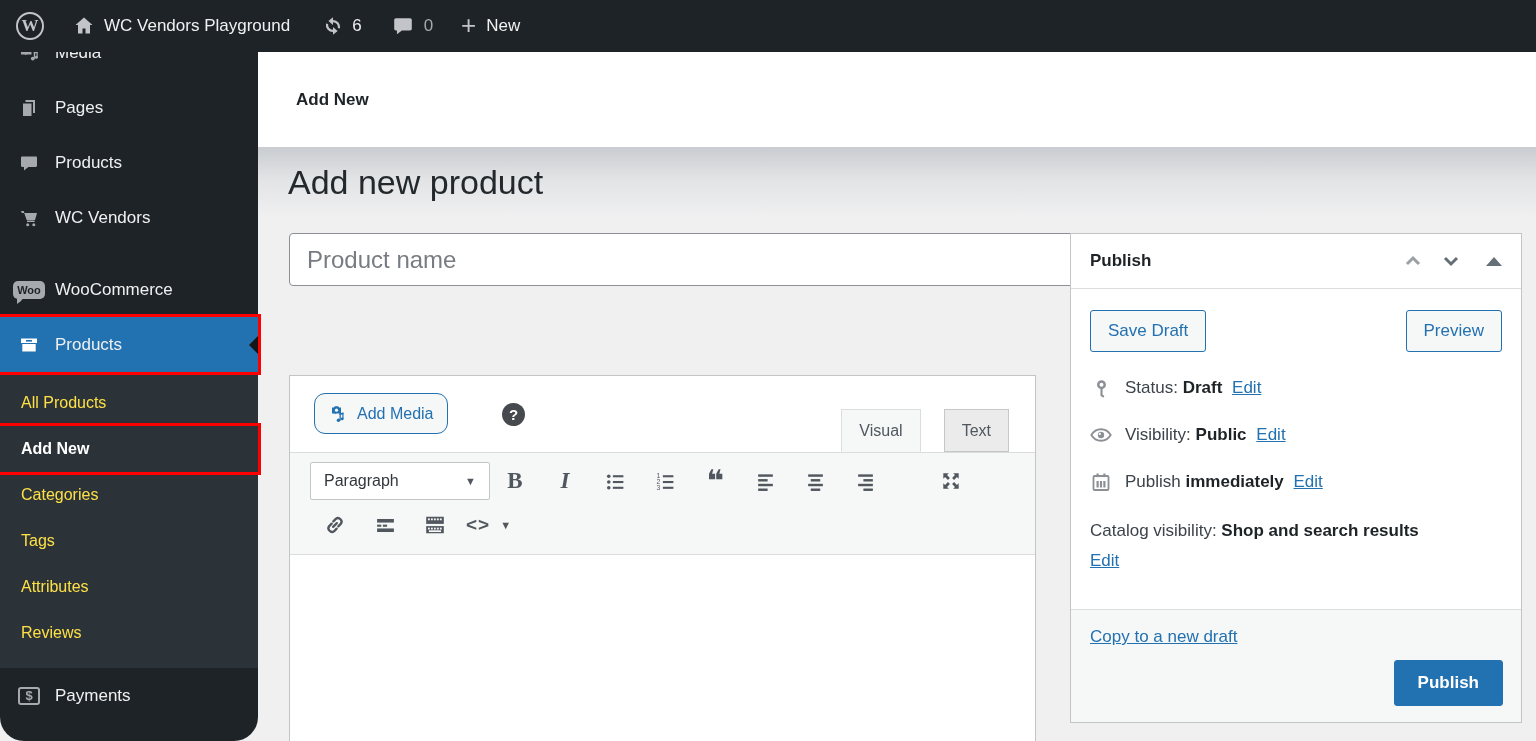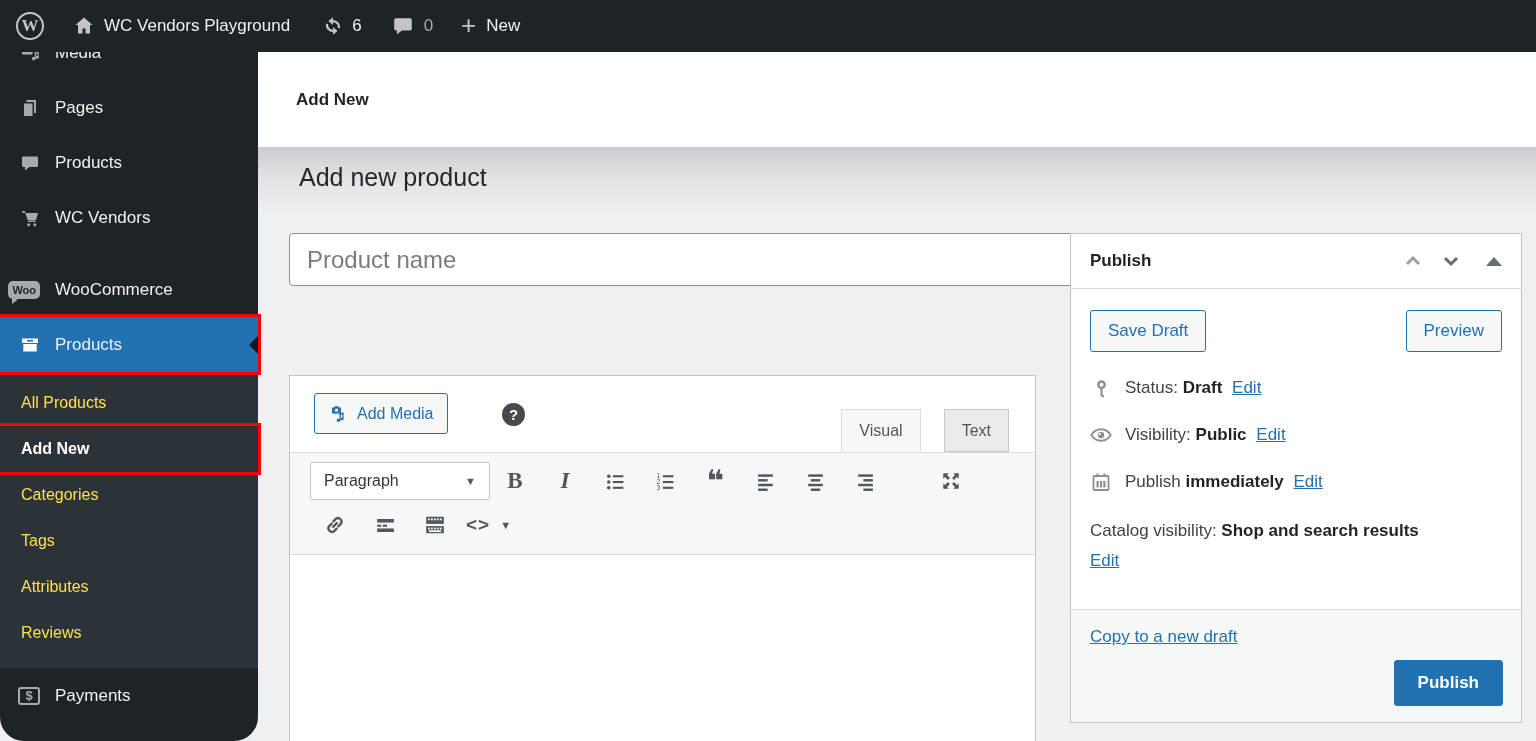--- a/index.html
+++ b/index.html
@@ -20,21 +20,21 @@
   .ab-comments { margin-left:30px; }
   .ab-comments .count { color:#a7aaad; }
   .ab-new { margin-left:28px; }
   .ab-plus { font-size:26px; font-weight:400; color:#c3c4c7; line-height:1; margin-top:-3px; }
 
   
   .sidebar { position:absolute; top:0; left:0; width:258px; height:741px; background:#1d2327;
              z-index:10; padding-top:25px;border-radius:24px; }
   .menu-item { height:55px; display:flex; align-items:center; gap:15px; padding-left:18px;
                color:#f0f0f1; font-size:17px; cursor:pointer; position:relative; }
-  .menu-item .mi-icon { width:22px; color:#a7aaad; display:flex; justify-content:flex-end; }
+  .menu-item .mi-icon { width:22px; color:#a7aaad; display:flex; justify-content:center; }
   .menu-sep { height:17px; }
   .menu-item.active { background:#2271b1; }
   .menu-item.active .mi-icon { color:#fff; }
   .red-box { outline:3px solid #ff0000; }
   .submenu-arrow { position:absolute; right:0; top:50%; margin-top:-9px; width:0; height:0;
                    border-top:9px solid transparent; border-bottom:9px solid transparent;
                    border-right:9px solid #14171a; }
   .submenu { background:#2c3338; padding:8px 0 12px; }
   .submenu-item { height:46px; display:flex; align-items:center; padding-left:21px;
                   color:#fde047; font-size:16px; cursor:pointer; }
@@ -45,36 +45,36 @@
                      border-top:4px solid #a7aaad; border-left:4px solid #a7aaad; }
   .pay-icon { width:24px; height:18px; border:2px solid #a7aaad; border-radius:3px; color:#a7aaad;
               font-size:13px; font-weight:700; display:flex; align-items:center; justify-content:center; }
 
   
   .wc-header { position:absolute; left:258px; top:52px; right:0; height:95px; background:#ffffff;
                display:flex; align-items:center; padding-left:38px; font-size:17px; font-weight:700;
                color:#1d2327; z-index:5; }
   .scroll-shadow { position:absolute; left:258px; top:147px; right:0; height:70px;
                    background:linear-gradient(to bottom,#c9ccd0 0%,#e2e3e5 45%,#f0f0f1 100%); }
-  .page-title { position:absolute; left:299px; top:163px; font-size:25px; font-weight:400; color:#23282d; }
+  .page-title { position:absolute; left:288px; top:163px; font-size:34px; font-weight:400; color:#23282d; }
 
   
   .name-input { position:absolute; left:289px; top:233px; width:862px; height:53px;
                 border:1px solid #8c8f94; border-radius:4px; background:#fff; font-size:24px;
                 padding:0 17px; color:#2c3338; font-family:"Liberation Sans", sans-serif; }
   .name-input::placeholder { color:#787c82; opacity:1; }
 
   
   .desc-panel { position:absolute; left:289px; top:375px; width:747px; height:380px;
                 background:#fff; border:1px solid #c3c4c7; display:flex; flex-direction:column; }
   .desc-head { height:56px; flex:0 0 56px; display:flex; align-items:center; padding:0 25px;
                font-size:17px; font-weight:700; color:#1d2327; border-bottom:1px solid #dcdcde; }
   .media-row { position:relative; height:76px; flex:0 0 76px; }
   .add-media-btn { position:absolute; left:24px; top:17px; height:41px; display:flex; align-items:center;
-                   gap:9px; padding:0 13px; background:#f6f7f7; border:1px solid #2271b1; border-radius:3px;
+                   gap:9px; padding:0 13px; background:#f6f7f7; border:1px solid #2271b1; border-radius:11px;
                    color:#2271b1; font-size:16px; cursor:pointer; }
   .help-bubble { position:absolute; left:212px; top:27px; width:23px; height:23px; border-radius:50%;
                  background:#46494d; color:#fff; font-size:15px; font-weight:700; display:flex;
                  align-items:center; justify-content:center; cursor:pointer; }
   .editor-tabs { position:absolute; right:26px; bottom:0; display:flex; gap:23px; }
   .ed-tab { height:43px; padding:0 17px; display:flex; align-items:center; font-size:16px;
             color:#50575e; cursor:pointer; }
   .ed-tab.visual { background:#f6f7f7; border:1px solid #dcdcde; border-bottom:1px solid #f6f7f7;
                    margin-bottom:-1px; position:relative; z-index:2; }
   .ed-tab.text { background:#ebebec; border:1px solid #c6c7c9; }

